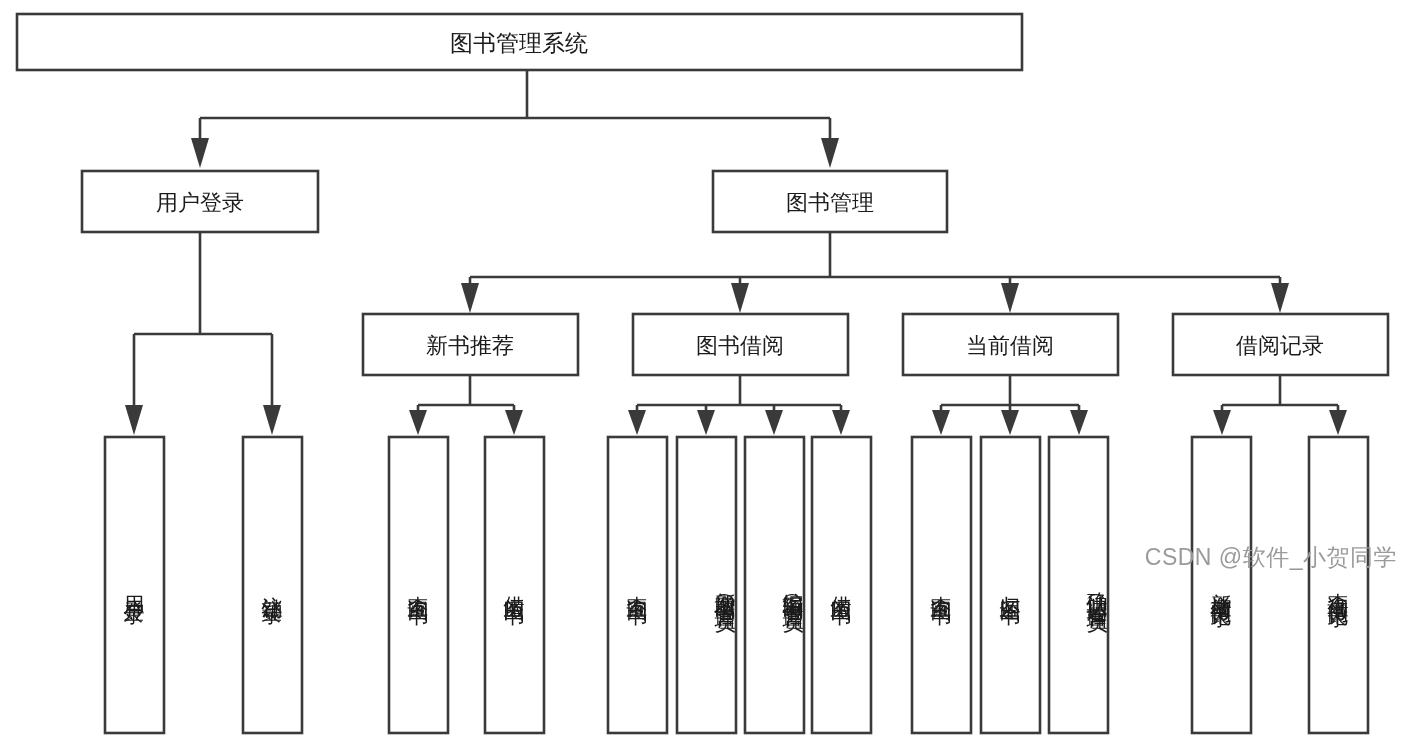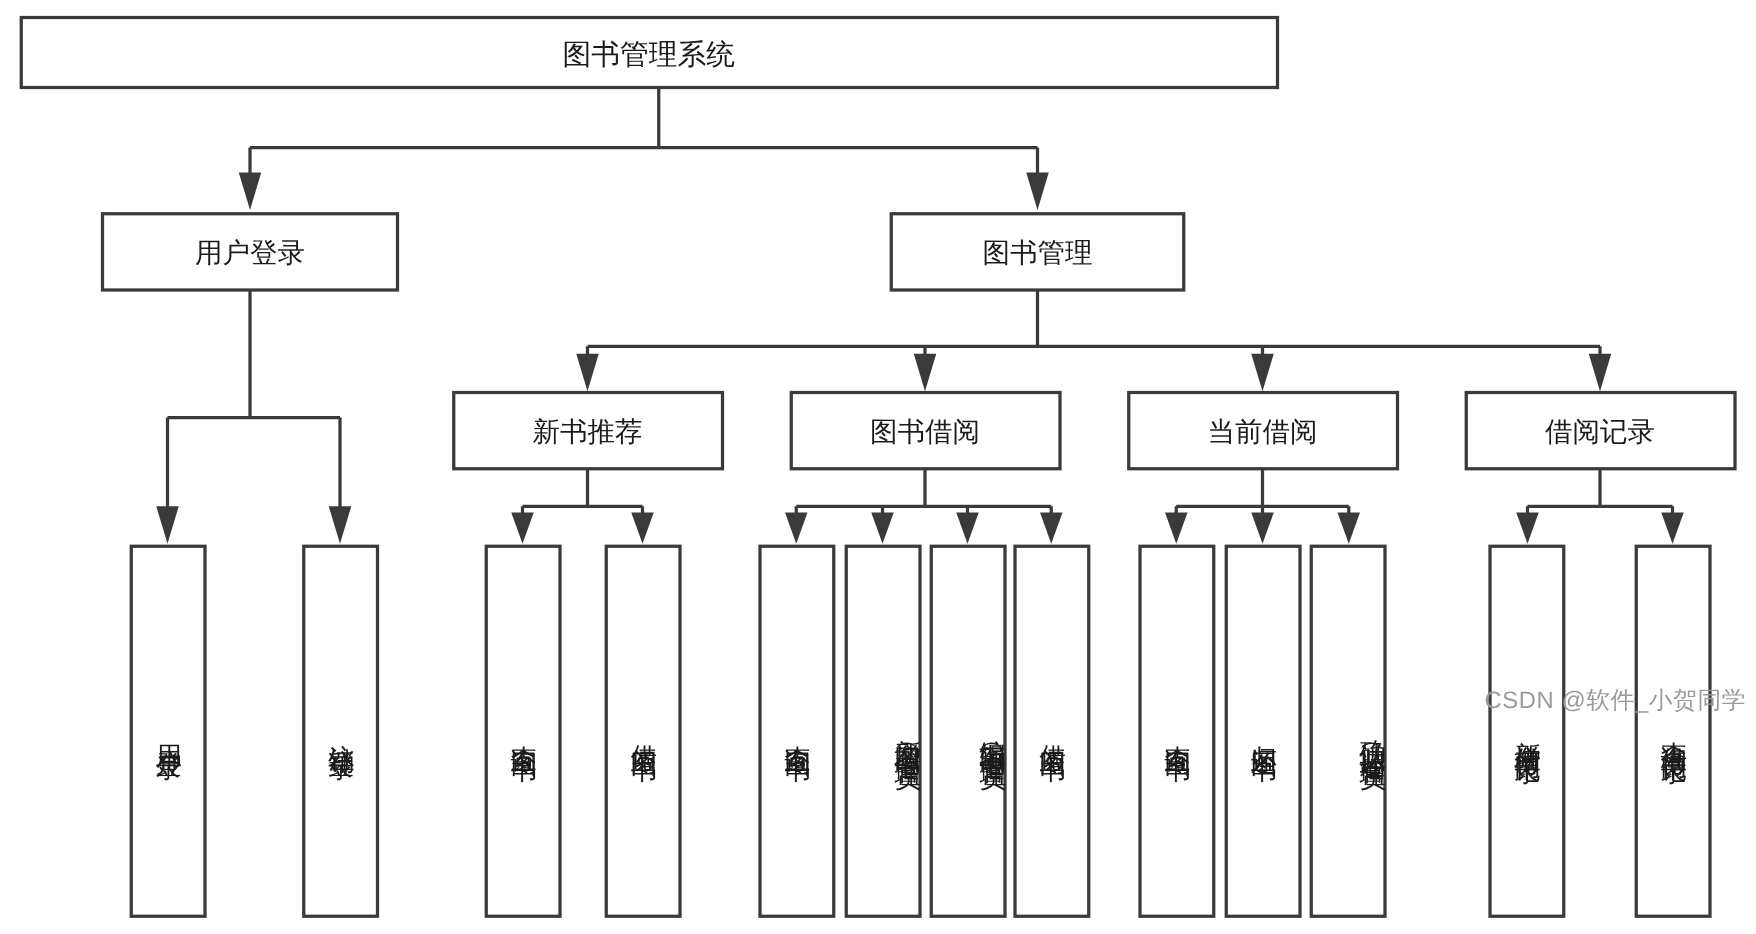--- a/index.html
+++ b/index.html
@@ -74,21 +74,21 @@
     align-items: center;
     justify-content: center;
     white-space: nowrap;
     pointer-events: none;
   }
   .watermark {
     position: absolute;
     right: 8px;
     bottom: 6px;
     font-family: "Liberation Sans", sans-serif;
-    font-size: 19px;
+    font-size: 23px;
     color: #9a9a9a;
     white-space: nowrap;
     letter-spacing: 0.5px;
   }
 </style>
 </head>
 <body>
 
 <div id="diagram-root">
 

